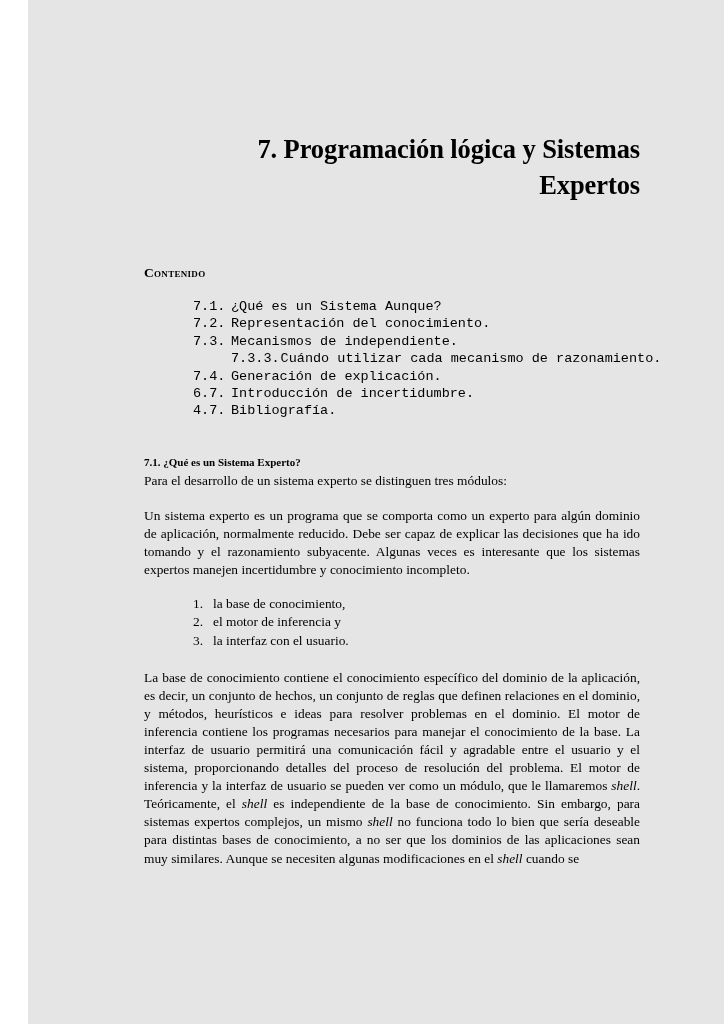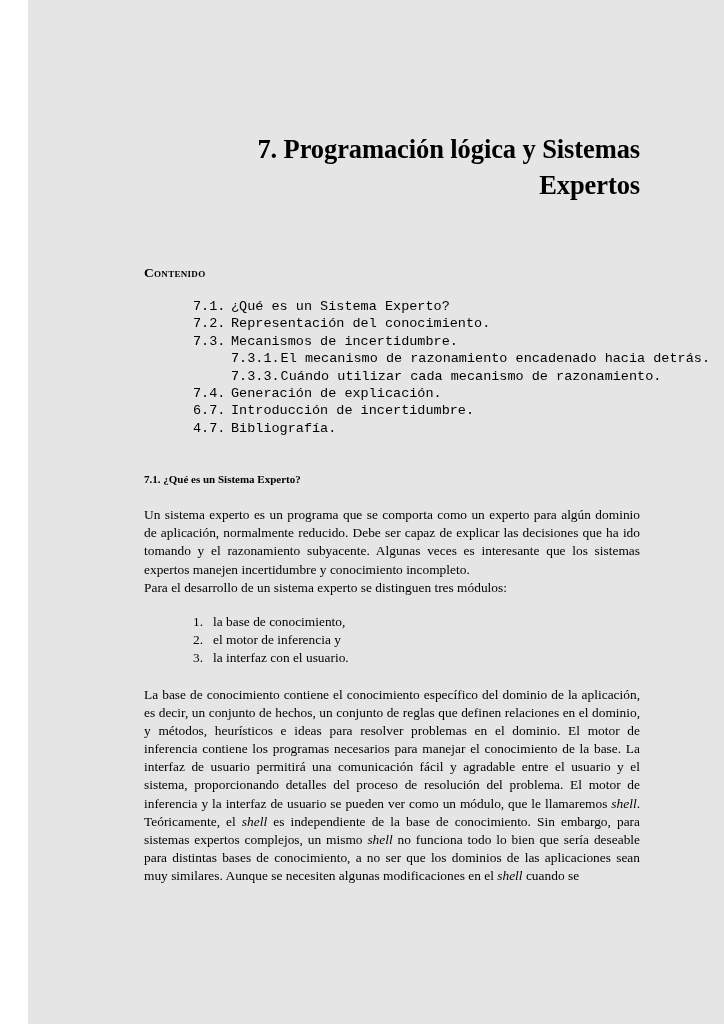--- a/index.html
+++ b/index.html
@@ -152,33 +152,29 @@
     <h1 class="doc-title">
       <span class="title-line">7. Programación lógica y Sistemas</span>
       <span class="title-line">Expertos</span>
     </h1>
 
     <div class="contenido-heading">Contenido</div>
 
     <ul class="toc">
       <li class="toc-item level-1">
         <span class="toc-num">7.1.</span>
-        <span class="toc-label">¿Qué es un Sistema Experto?</span>
+        <span class="toc-label">¿Qué es un Sistema Aunque?</span>
       </li>
       <li class="toc-item level-1">
         <span class="toc-num">7.2.</span>
         <span class="toc-label">Representación del conocimiento.</span>
       </li>
       <li class="toc-item level-1">
         <span class="toc-num">7.3.</span>
-        <span class="toc-label">Mecanismos de incertidumbre.</span>
-      </li>
-      <li class="toc-item level-2">
-        <span class="toc-num">7.3.1.</span>
-        <span class="toc-label">El mecanismo de razonamiento encadenado hacia detrás.</span>
+        <span class="toc-label">Mecanismos de independiente.</span>
       </li>
       <li class="toc-item level-2">
         <span class="toc-num">7.3.3.</span>
         <span class="toc-label">Cuándo utilizar cada mecanismo de razonamiento.</span>
       </li>
       <li class="toc-item level-1">
         <span class="toc-num">7.4.</span>
         <span class="toc-label">Generación de explicación.</span>
       </li>
       <li class="toc-item level-1">
@@ -186,23 +182,23 @@
         <span class="toc-label">Introducción de incertidumbre.</span>
       </li>
       <li class="toc-item level-1">
         <span class="toc-num">4.7.</span>
         <span class="toc-label">Bibliografía.</span>
       </li>
     </ul>
 
     <h2 class="section-heading">7.1. ¿Qué es un Sistema Experto?</h2>
 
+    <p class="body-par par-gap-sm">Para el desarrollo de un sistema experto se distinguen tres módulos:</p>
+
     <p class="body-par par-gap-lg">Un sistema experto es un programa que se comporta como un experto para algún dominio de aplicación, normalmente reducido. Debe ser capaz de explicar las decisiones que ha ido tomando y el razonamiento subyacente. Algunas veces es interesante que los sistemas expertos manejen incertidumbre y conocimiento incompleto.</p>
-
-    <p class="body-par par-gap-sm">Para el desarrollo de un sistema experto se distinguen tres módulos:</p>
 
     <ol class="module-list">
       <li class="module-item">
         <span class="module-num">1.</span>
         <span class="module-label">la base de conocimiento,</span>
       </li>
       <li class="module-item">
         <span class="module-num">2.</span>
         <span class="module-label">el motor de inferencia y</span>
       </li>

